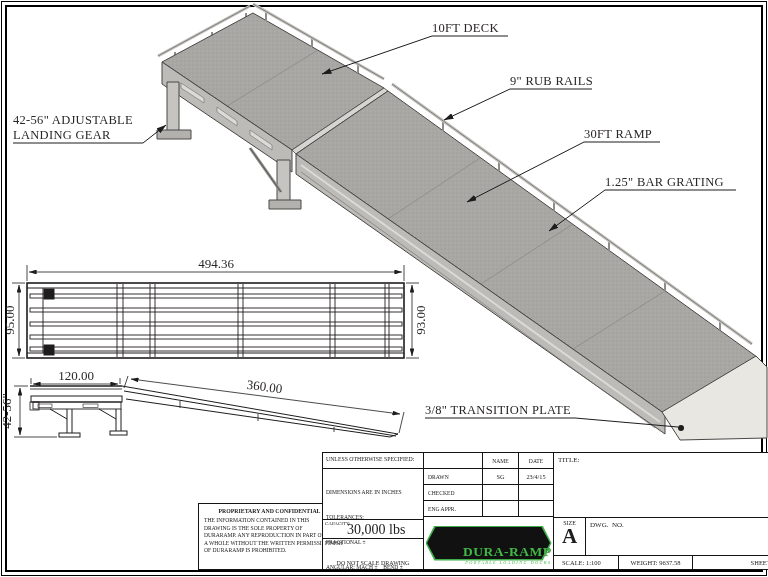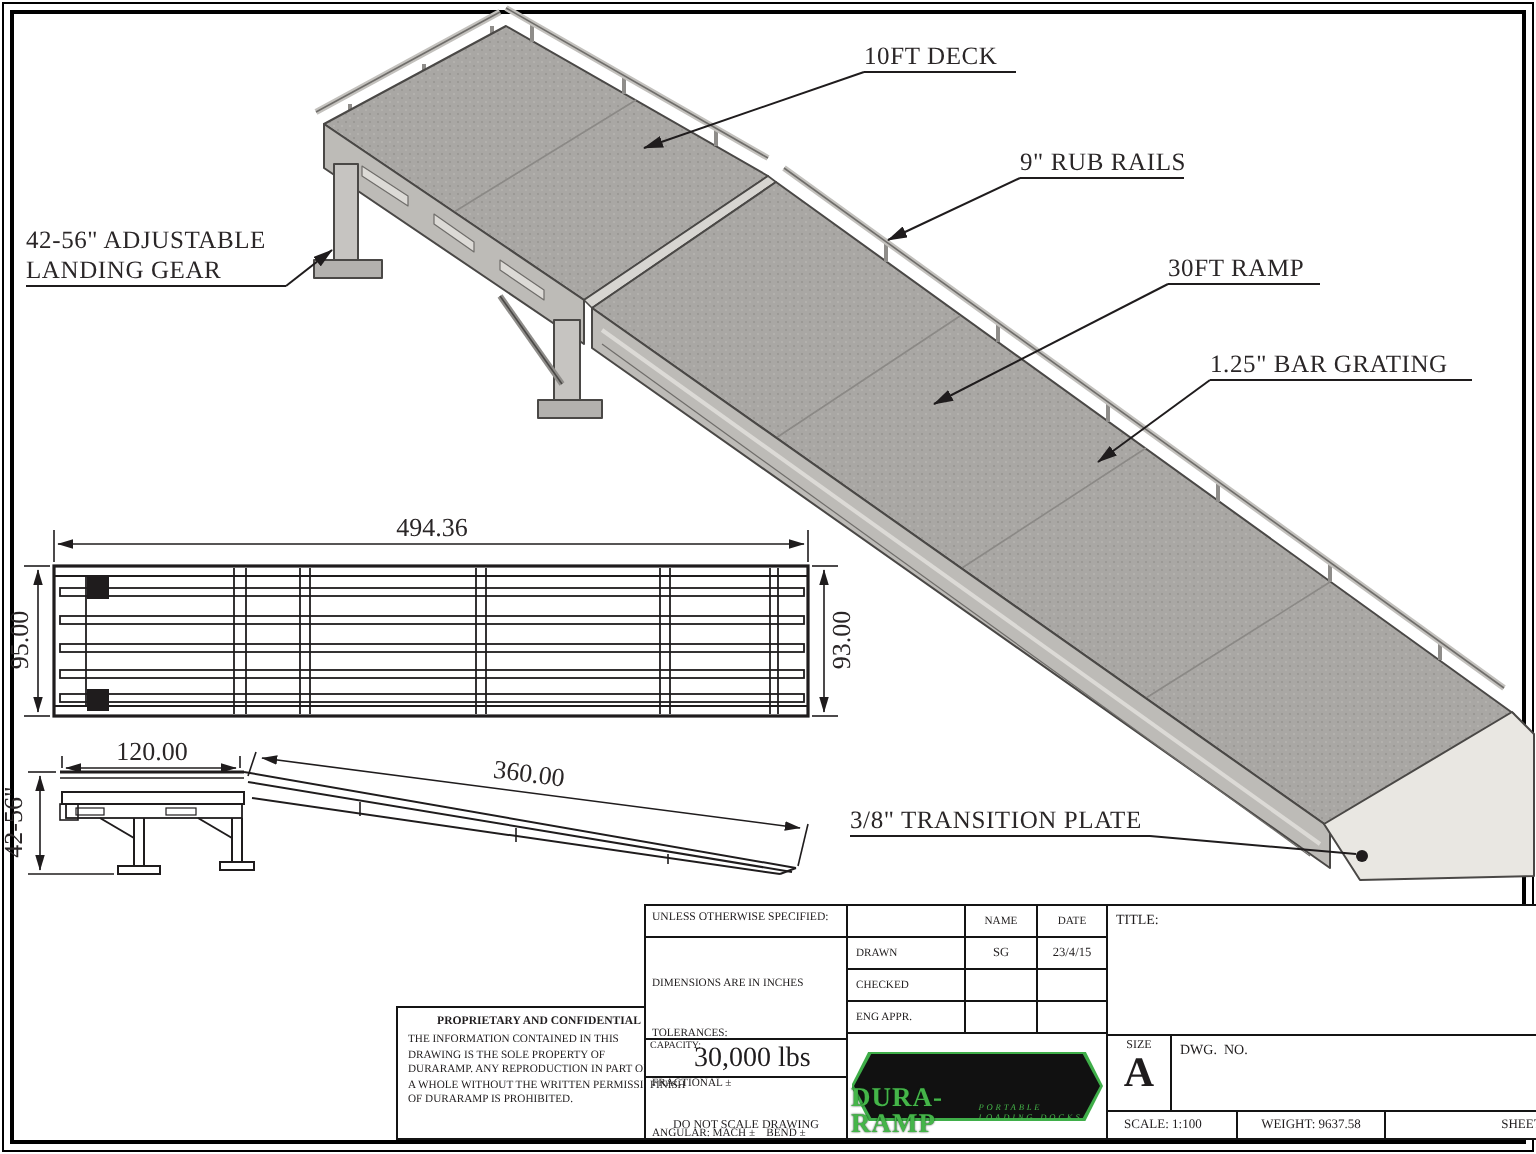--- a/index.html
+++ b/index.html
@@ -31,21 +31,21 @@
   .apr .l{width:59px;padding-left:4px;border-right:1px solid #141414;}
   .apr .n{width:36px;justify-content:center;border-right:1px solid #141414;}
   .apr .d{flex:1;justify-content:center;}
   .apr .v{font-size:6.3px;}
   .logo-cell{flex:1;border-bottom:none;display:flex;align-items:center;justify-content:center;}
   .badge{position:relative;width:126px;height:35px;}
   .badge .rim{position:absolute;inset:0;background:#3fae49;
       clip-path:polygon(7% 0,93% 0,100% 50%,93% 100%,7% 100%,0 50%);}
   .badge .bg{position:absolute;inset:1.5px;background:#111;
       clip-path:polygon(7% 0,93% 0,100% 50%,93% 100%,7% 100%,0 50%);}
-  .badge .tx{position:absolute;inset:0;display:flex;flex-direction:row;align-items:center;justify-content:center;margin-top:24px;}
+  .badge .tx{position:absolute;inset:0;display:flex;flex-direction:column;align-items:flex-end;justify-content:center;margin-top:24px;}
   .badge .nm{font-size:13.5px;font-weight:bold;color:#45b549;letter-spacing:.5px;
       text-shadow:0 0 1px #062b0c;line-height:1;}
   .badge .tg{font-size:4.3px;font-style:italic;color:#45b549;letter-spacing:1.4px;margin-top:2px;}
   .title-cell{height:65px;font-size:7px;padding:3px 0 0 4px;}
   .size-row{height:38px;display:flex;border-bottom:1px solid #141414;}
   .size-c{width:32px;border-right:1px solid #141414;text-align:center;}
   .size-c .l{font-size:6px;margin-top:2px;}
   .size-c .v{font-size:21px;font-weight:bold;line-height:1;}
   .dwg-c{flex:1;border-right:1px solid #141414;position:relative;}
   .dwg-c .l{position:absolute;left:4px;top:3px;font-size:7px;white-space:pre;}

